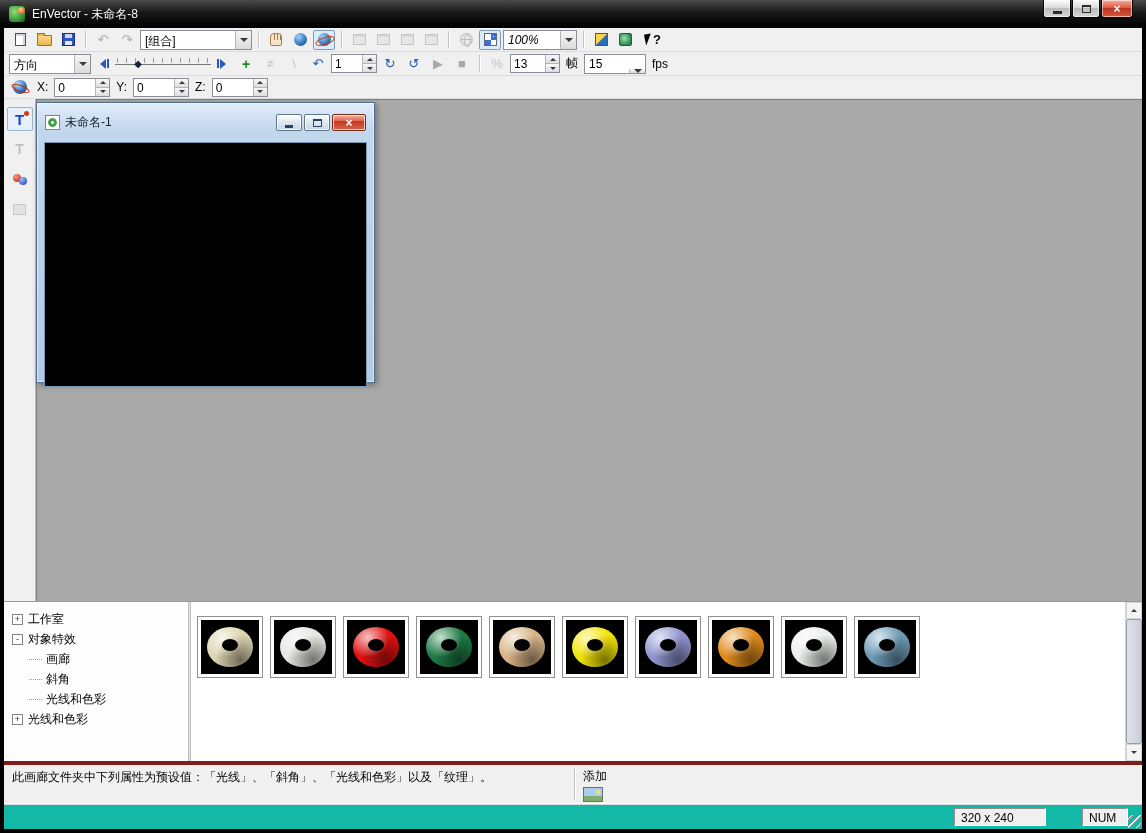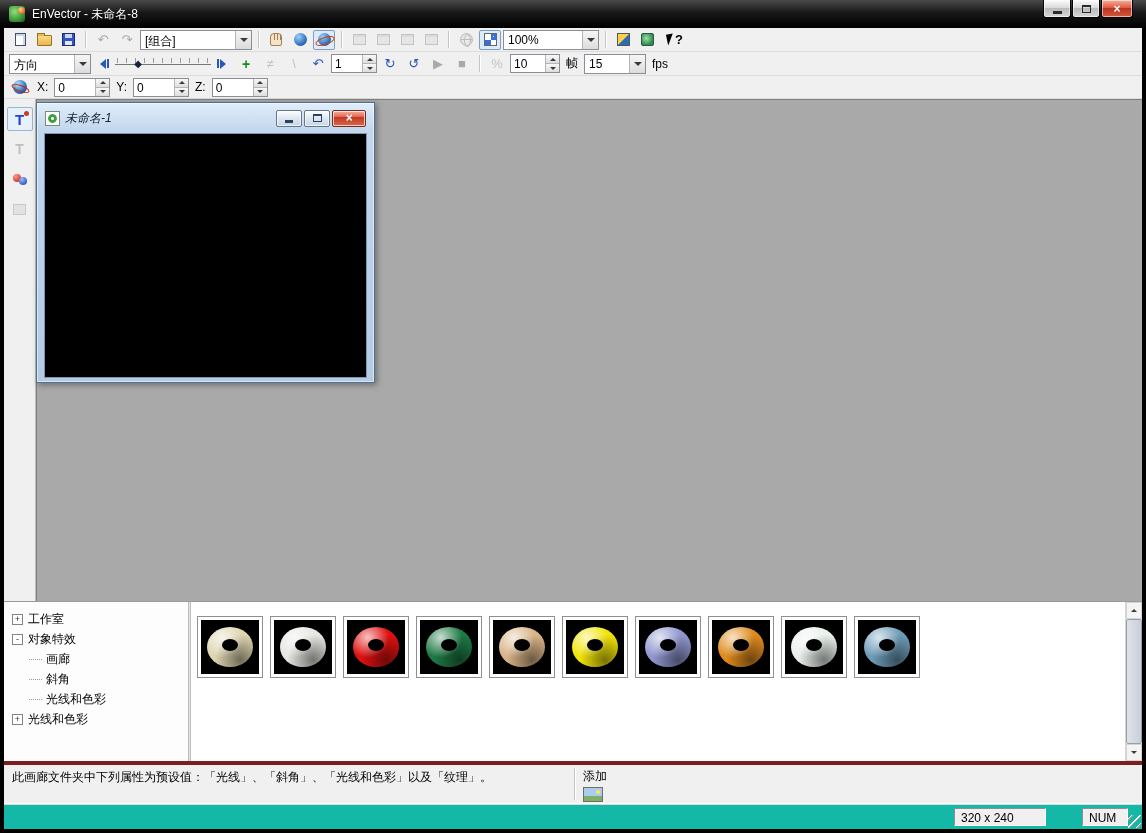--- a/index.html
+++ b/index.html
@@ -40,21 +40,21 @@
   .tri-up{width:0;height:0;border-left:4px solid transparent;border-right:4px solid transparent;border-bottom:4px solid #3a3a3a;}
   .tri-up.sm,.tri-down.sm{border-left-width:3px;border-right-width:3px;}
   .tri-up.sm{border-bottom-width:3px;} .tri-down.sm{border-top-width:3px;}
 
   .spinner{height:19px;background:#fff;border:1px solid #898f94;display:flex;align-items:stretch;flex:none;}
   .spinner .val{flex:1;padding:2px 3px;}
   .spinner .sbtns{width:14px;display:flex;flex-direction:column;border-left:1px solid #b5b5b5;}
   .spinner .sbtns div{flex:1;background:linear-gradient(#f8f8f8,#ddd);display:flex;align-items:center;justify-content:center;}
   .spinner .sbtns div+div{border-top:1px solid #b5b5b5;}
 
-  .w112{width:112px;} .w78{width:96px;} .w82{width:82px;} .w46{width:46px;} .w50{width:50px;} .w62{width:62px;} .w56{width:56px;}
+  .w112{width:112px;} .w78{width:74px;font-style:italic;} .w82{width:82px;} .w46{width:46px;} .w50{width:50px;} .w62{width:62px;align-items:flex-end;} .w56{width:56px;}
   .tlabel{padding:0 4px;flex:none;}
 
   
   .ic-new{width:11px;height:13px;background:#fff;border:1px solid #44506a;box-shadow:inset -2px 2px 0 #ccd6e8;}
   .ic-open{width:15px;height:11px;position:relative;background:linear-gradient(#ffd98a,#e8b74a);border:1px solid #97742a;border-radius:1px;margin-top:2px;}
   .ic-open::before{content:"";position:absolute;left:-1px;top:-3px;width:6px;height:2px;background:#e8b74a;border:1px solid #97742a;border-bottom:none;}
   .ic-save{width:13px;height:13px;background:#2f55c9;border:1px solid #1b2f70;position:relative;}
   .ic-save::before{content:"";position:absolute;left:2px;top:0;width:7px;height:4px;background:#cdd6ee;}
   .ic-save::after{content:"";position:absolute;left:2px;bottom:0;width:7px;height:4px;background:#e8e8e8;}
   .ic-hand{width:12px;height:13px;background:#f5e3c8;border:1px solid #a08050;border-radius:4px 4px 2px 2px;position:relative;}
@@ -97,21 +97,21 @@
   .t-gray{color:#777;font-weight:bold;font-size:14px;}
   .dots2{position:relative;width:14px;height:12px;}
   .dots2::before{content:"";position:absolute;left:0;top:1px;width:8px;height:8px;border-radius:50%;background:radial-gradient(circle at 35% 30%,#ff9a8a,#c21807);}
   .dots2::after{content:"";position:absolute;right:0;bottom:0;width:8px;height:8px;border-radius:50%;background:radial-gradient(circle at 35% 30%,#9ab8ff,#1838a8);}
   .blob-gray{width:13px;height:11px;background:#cfcfcf;border:1px solid #8e8e8e;}
 
   .mdi{flex:1;background:#a9a9a9;position:relative;box-shadow:inset 1px 1px 0 #808080;}
 
   
   .child-window{position:absolute;left:0;top:3px;width:339px;height:281px;background:linear-gradient(180deg,#e0edfb,#c2d6ec 10%,#b4cbe4);border:1px solid #51708f;box-shadow:inset 0 0 0 1px rgba(255,255,255,.5),2px 2px 6px rgba(0,0,0,.35);padding:0 7px 7px;}
-  .child-titlebar{height:30px;display:flex;align-items:center;gap:5px;padding:0 1px;font-style:italic;}
+  .child-titlebar{height:39px;display:flex;align-items:center;gap:5px;padding:0 1px;}
   .doc-icon{width:15px;height:15px;background:#fff;border:1px solid #7a8a7a;position:relative;flex:none;}
   .doc-icon::after{content:"";position:absolute;left:2px;top:2px;width:9px;height:9px;border-radius:50%;background:radial-gradient(circle at 50% 50%,#fff 0 1px,#3f9e3f 2px 4px,#bfe3bf 5px);}
   .child-title{color:#15202b;}
   .child-buttons{margin-left:auto;display:flex;gap:2px;}
   .cbtn{width:26px;height:17px;border:1px solid #63778c;border-radius:2px;background:linear-gradient(#ffffff,#dfe8f2 45%,#c8d6e6);display:flex;align-items:center;justify-content:center;box-shadow:inset 0 0 0 1px rgba(255,255,255,.7);}
   .cbtn.close{width:34px;background:linear-gradient(#f5b3a4,#e2654b 40%,#c03a22 41%,#d8664a);border-color:#7a2a1a;color:#fff;font-weight:bold;}
   .g-min-c{width:8px;height:3px;background:#29425e;margin-top:7px;}
   .g-max-c{width:9px;height:8px;border:1px solid #29425e;border-top:2px solid #29425e;}
   .child-canvas{height:calc(100% - 27px);background:#000;border:1px solid #7a97b5;}
 
@@ -296,21 +296,21 @@
           <span class="glyph c-dark">▶</span>
         </div>
       <div class="tbtn disabled">
           <span class="glyph c-dark">■</span>
         </div>
       <div class="tsep"></div>
       <div class="tbtn disabled">
           <span class="glyph c-gray">%</span>
         </div>
       <div class="spinner w50">
-        <span class="val">10</span>
+        <span class="val">13</span>
         <span class="sbtns">
           <div>
               <i class="tri-up sm"></i>
             </div>
           <div>
               <i class="tri-down sm"></i>
             </div>
         </span>
       </div>
       <span class="tlabel">帧</span>

